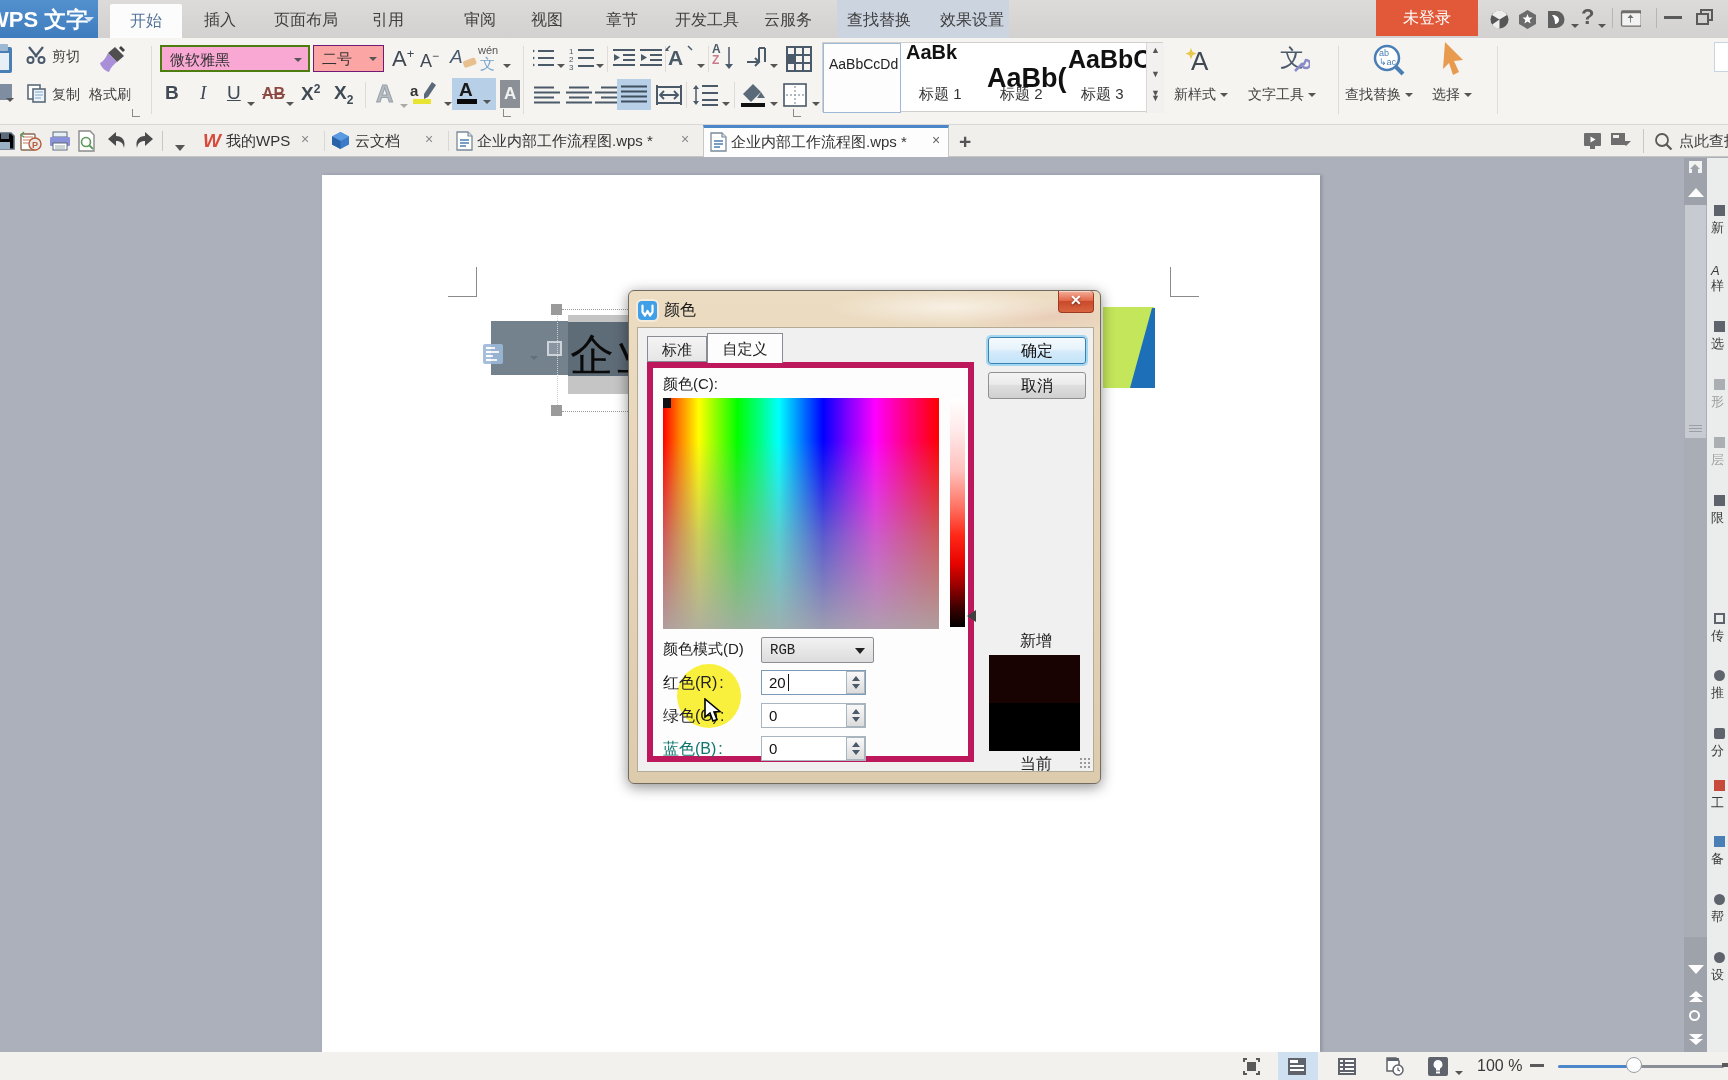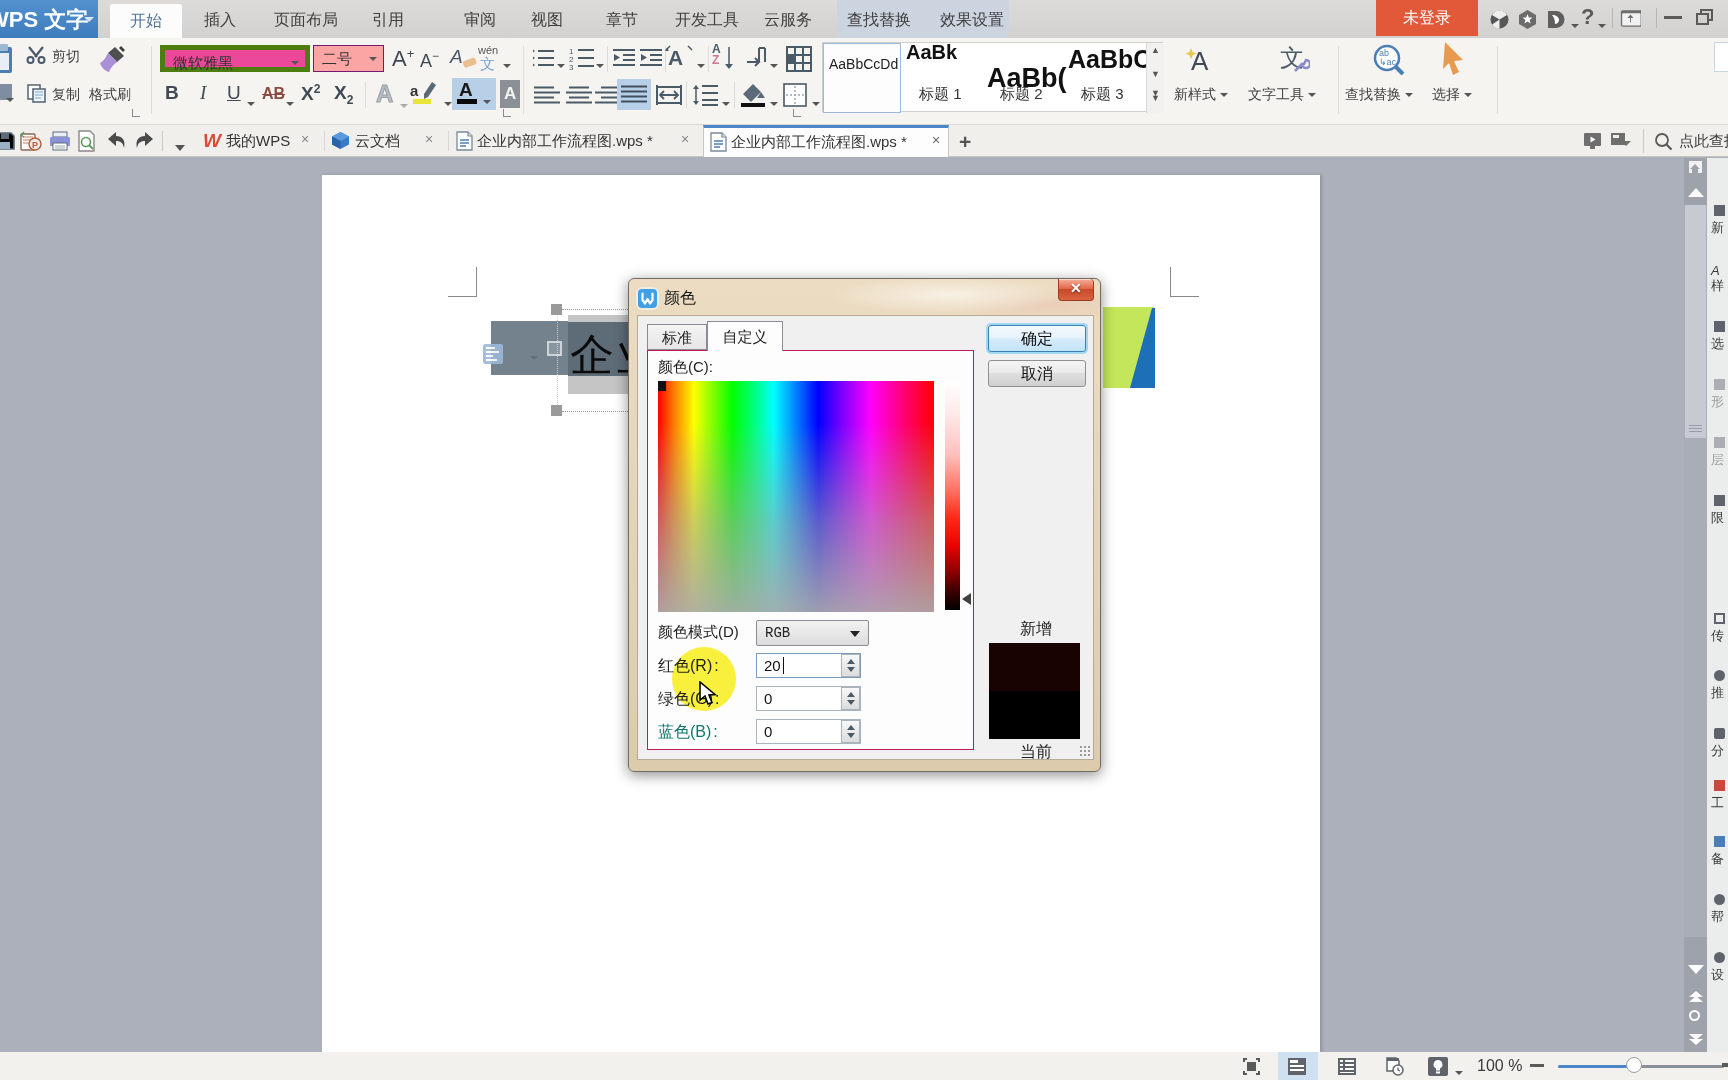--- a/index.html
+++ b/index.html
@@ -45,21 +45,21 @@
   #sidebar { position:absolute; left:1707px; top:158px; width:21px; height:894px; background:#ebecec; }
   .sbitem { left:4px; width:17px; height:30px; }
   .sbic { position:absolute; left:3px; top:0px; width:11px; height:11px; background:#5f646c; }
   .sbtx { position:absolute; left:0px; top:14px; font-size:13px; color:#3a3a3a; }
 
   
   #statusbar { position:absolute; left:0; top:1052px; width:1728px; height:28px; background:#f2f1ee; }
   #statusbar .st { position:absolute; top:5px; font-size:15px; color:#3a3a3a; white-space:nowrap; }
 
   
-  #dialog { position:absolute; left:628px; top:278px; width:473px; height:494px;
+  #dialog { position:absolute; left:628px; top:290px; width:473px; height:494px;
     border:1px solid #716c5f; border-radius:6px;
     background:
       radial-gradient(ellipse 170px 26px at 320px 16px, rgba(250,244,234,0.85), rgba(250,244,234,0) 70%),
       radial-gradient(ellipse 130px 22px at 420px 26px, rgba(232,196,178,0.6), rgba(232,196,178,0) 75%),
       linear-gradient(#ecdcc2,#ddcbae);
     box-shadow:0 3px 14px rgba(0,0,0,0.45); }
   #dlgclient { position:absolute; left:8px; top:36px; width:457px; height:445px;
     background:#f0f0f0; border:1px solid #b4aa95; }
   .spin { position:absolute; width:19px; height:23px; background:linear-gradient(#f8f8f8,#dcdcdc); border:1px solid #aab4be; }
   .spin:before { content:""; position:absolute; left:5px; top:4px; width:0; height:0;
@@ -140,21 +140,21 @@
         <rect x="6" y="5" width="12" height="13" fill="#eef3f8" stroke="#5b6b7b" stroke-width="1.6"></rect>
         <path d="M8 8 h8 M8 11 h8 M8 14 h6" stroke="#7ba7c8" stroke-width="1.2"></path>
       </svg>
     <div class="rtext" style="left:52px; top:48px;">复制</div>
     <div class="rtext" style="left:89px; top:48px;">格式刷</div>
     <div class="abs" style="left:0px; top:46px; width:12px; height:16px; background:#7e8ea0;"></div>
     <div class="abs" style="left:6px; top:52px;"><span class="drop"></span></div>
     <div class="abs" style="left:132px; top:71px; width:8px; height:8px; border-left:1px solid #8a8a8a; border-bottom:1px solid #8a8a8a;"></div>
     <div class="rsep" style="left:151px;"></div>
 
-    <div class="abs" style="left:160px; top:7px; width:150px; height:27px; background:#ec4899; border:5px solid #4d7c0f;">
+    <div class="abs" style="left:160px; top:7px; width:150px; height:27px; background:#f9a8d4; border:2px solid #4d7c0f;">
       <span style="position:absolute; left:8px; top:4px; font-size:15px; color:#333;">微软雅黑</span>
       <span class="drop" style="position:absolute; right:6px; top:11px;"></span>
       </div>
     <div class="abs" style="left:313px; top:7px; width:71px; height:27px; background:#fca5a5; border:1px solid #701a75;">
       <span style="position:absolute; left:8px; top:4px; font-size:15px; color:#333;">二号</span>
       <span class="drop" style="position:absolute; right:6px; top:11px;"></span>
       </div>
     <div class="abs" style="left:392px; top:8px; font-size:22px; color:#404a54;">A<sup style="font-size:13px;">+</sup></div>
     <div class="abs" style="left:420px; top:11px; font-size:18px; color:#404a54;">A<sup style="font-size:12px;">−</sup></div>
     <div class="abs" style="left:450px; top:8px; font-size:19px; color:#49596b; font-style:italic;">A</div>
@@ -574,21 +574,21 @@
     <div class="abs" style="left:35px; top:9px; font-size:16px; color:#1a1a1a;">颜色</div>
 
     <div class="abs" style="left:429px; top:0px; width:36px; height:22px; background:linear-gradient(#f5b09a,#e2694a 45%,#c94a2c 50%,#d9643f); border:1px solid #9a3b22; border-top:none; border-radius:0 4px 4px 4px; box-shadow:inset 0 1px 0 rgba(255,255,255,0.5);">
       <span style="position:absolute; left:11px; top:1px; color:#fff; font-weight:bold; font-size:14px; text-shadow:0 1px 2px rgba(0,0,0,0.5);">✕</span>
       </div>
     <div id="dlgclient">
 
       <div class="abs" style="left:9px; top:8px; width:60px; height:26px; background:linear-gradient(#f4f4f4,#e6e6e6); border:1px solid #898c95; text-align:center; line-height:26px; font-size:15px; color:#222;">标准</div>
       <div class="abs" style="left:69px; top:5px; width:76px; height:30px; background:#fdfdfd; border:1px solid #898c95; border-bottom:none; text-align:center; line-height:30px; font-size:15px; color:#222; z-index:3;">自定义</div>
 
-      <div class="abs" style="left:9px; top:34px; width:327px; height:400px; background:#fdfdfd; border:1px solid #be185d; z-index:2;">
+      <div class="abs" style="left:9px; top:34px; width:327px; height:400px; background:#fdfdfd; border:6px solid #be185d; z-index:2;">
         <div class="abs" style="left:10px; top:7px; font-size:15px; color:#222;">颜色(C):</div>
 
         <div class="abs" style="left:10px; top:30px; width:276px; height:231px;
           background:linear-gradient(to bottom, rgba(160,160,160,0) 18%, rgba(165,165,165,0.55) 60%, rgba(170,170,170,0.92) 100%),
           linear-gradient(to right, #ff0000 0%, #ff8000 6%, #ffff00 13%, #80ff00 20%, #00ff00 27%, #00ff80 35%, #00ffff 42%, #0080ff 50%, #0000ff 58%, #8000ff 67%, #ff00ff 77%, #ff0080 88%, #ff0000 100%);"></div>
         <div class="abs" style="left:10px; top:30px; width:8px; height:10px; background:#111;"></div>
 
         <div class="abs" style="left:297px; top:30px; width:15px; height:229px; background:linear-gradient(#ffffff 0%, #ffe8e8 15%, #ffc0bc 32%, #ff7060 48%, #ff2818 60%, #e80400 72%, #980000 82%, #3a0000 92%, #000 100%);"></div>
         <div class="abs" style="left:314px; top:242px; width:0; height:0; border-top:6px solid transparent; border-bottom:6px solid transparent; border-right:9px solid #404040;"></div>
 

